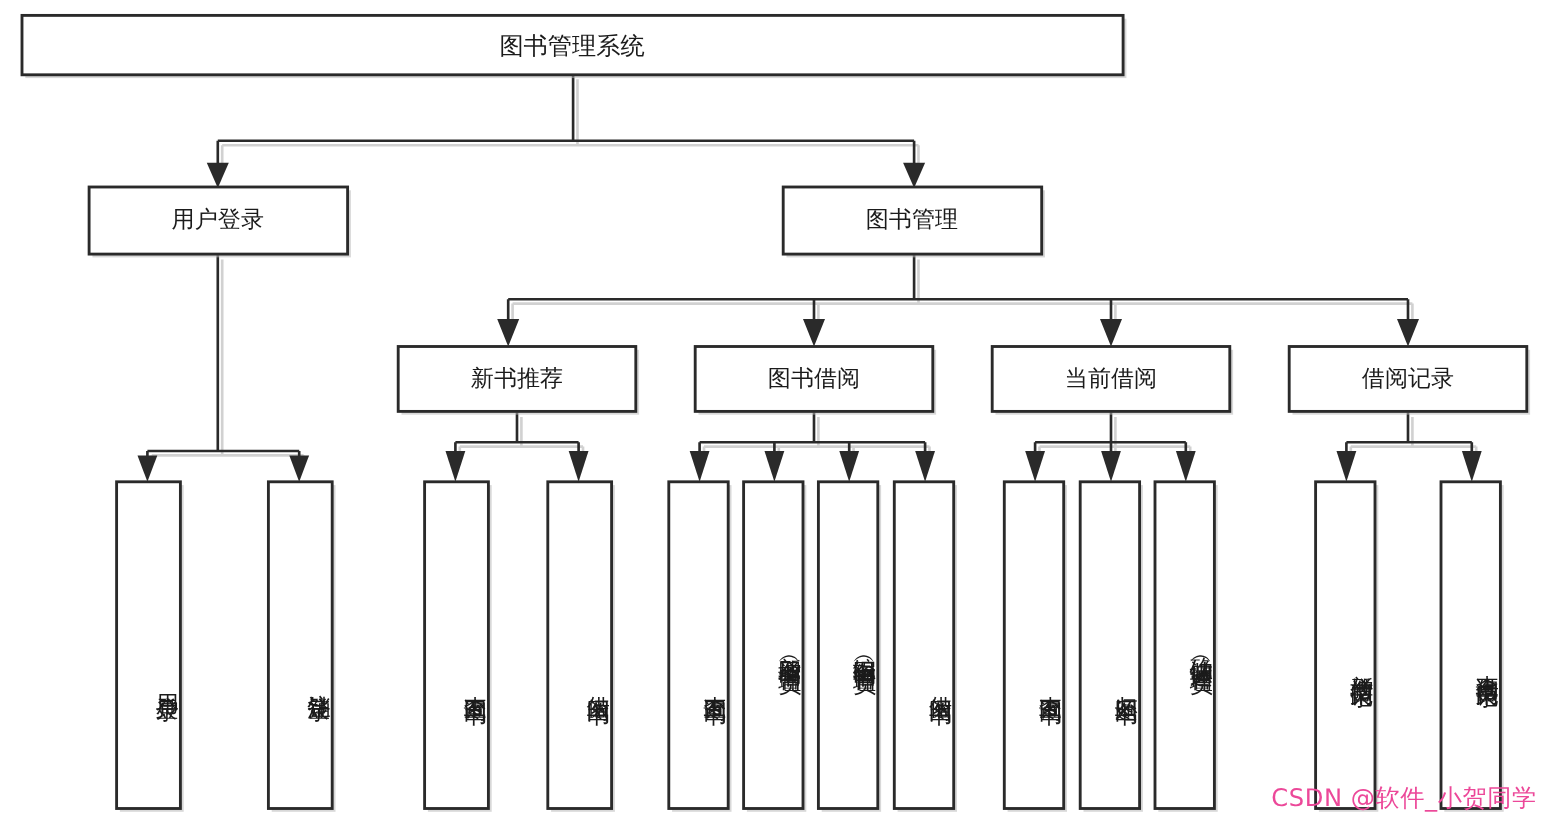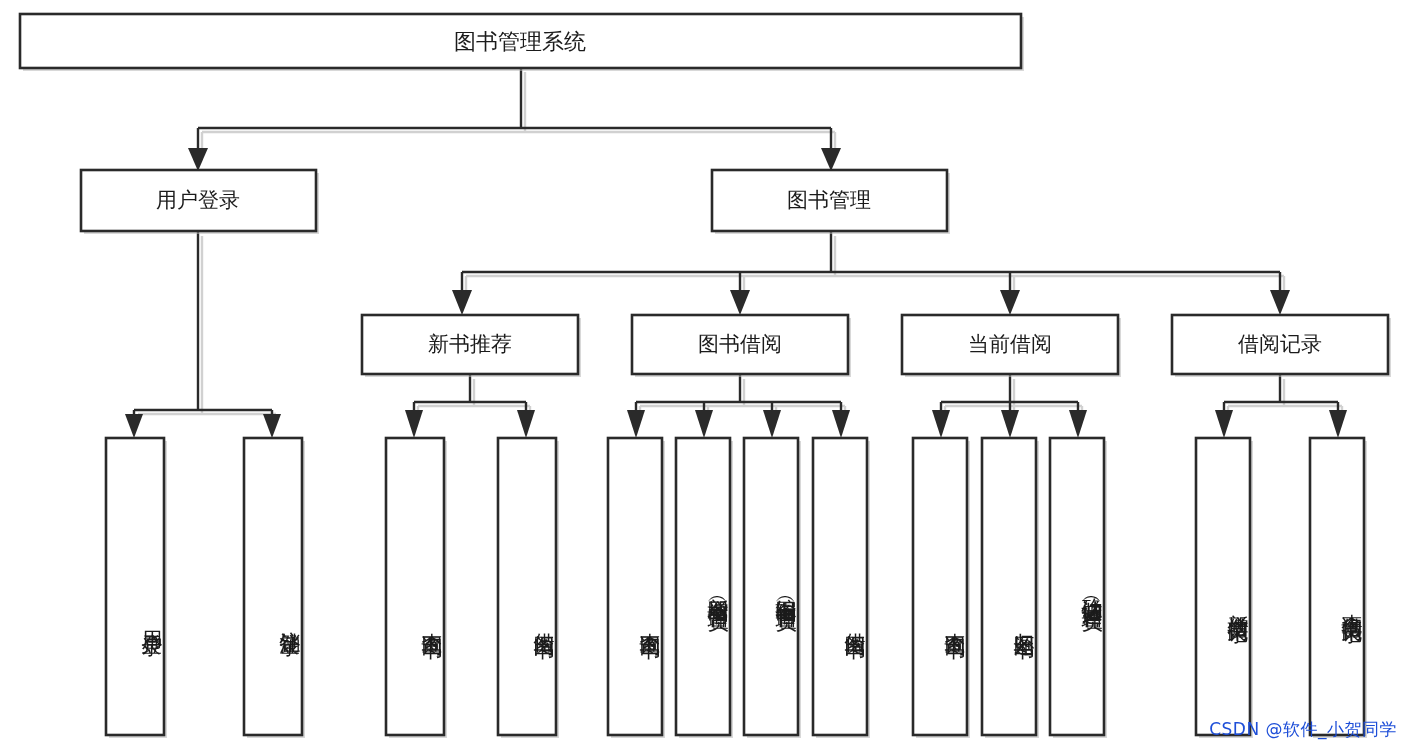--- a/index.html
+++ b/index.html
@@ -78,22 +78,22 @@
     align-items: flex-start;
     justify-content: center;
     white-space: nowrap;
     pointer-events: none;
   }
   .watermark {
     position: absolute;
     right: 8px;
     bottom: 6px;
     font-family: "DejaVu Sans", "Liberation Sans", sans-serif;
-    font-size: 17px;
-    color: #1d4ed8;
+    font-size: 22px;
+    color: #ec4899;
     letter-spacing: 0.5px;
     user-select: none;
   }
 </style>
 </head>
 <body>
 
 <div id="diagram-root">
 
   <svg class="diagram-canvas" viewBox="0 0 1405 747" xmlns="http://www.w3.org/2000/svg">

